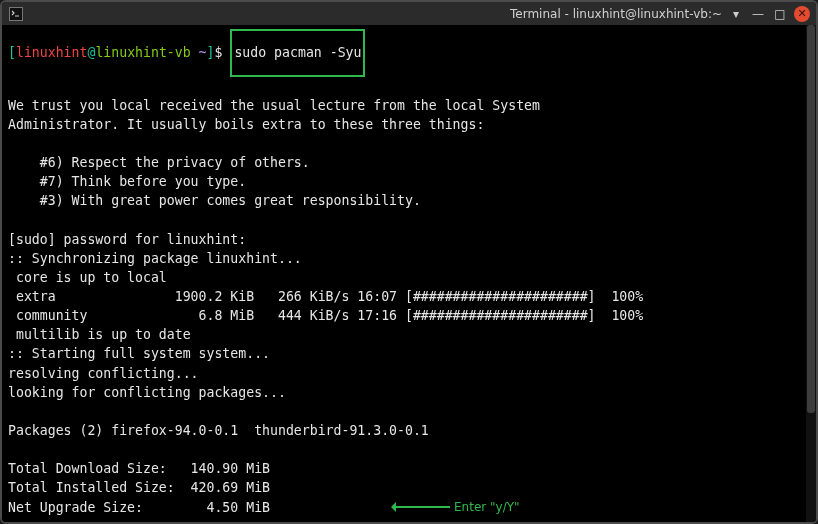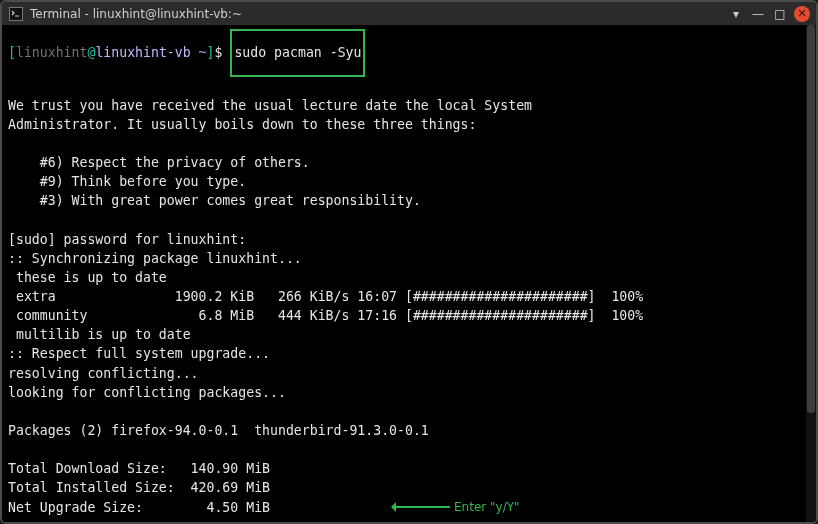--- a/index.html
+++ b/index.html
@@ -32,21 +32,21 @@
     font-family: "DejaVu Sans", "Liberation Sans", sans-serif;
     font-size: 12px;
   }
   .titlebar .left-icon {
     width: 16px; height: 16px;
     display: inline-flex; align-items: center; justify-content: center;
     color: #aaa;
   }
   .titlebar .title {
     flex: 1 1 auto;
-    text-align: left;
+    text-align: right;
     color: #d0d0d0;
   }
   .titlebar .btn {
     width: 16px; height: 16px;
     display: inline-flex; align-items: center; justify-content: center;
     color: #ccc;
     cursor: pointer;
   }
   .titlebar .btn.close {
     background: #e24b2f;
@@ -70,22 +70,22 @@
     right: 0; top: 0; width: 10px; height: 100%;
     background: #111;
   }
   .scrollbar .thumb {
     position: absolute;
     left: 1px; top: 0; width: 8px;
     background: #3d3d3d;
     border-radius: 3px;
   }
   .bracket { color: #19c39c; }
-  .user    { color: #737373; }
-  .host    { color: #c4b5fd; }
+  .user    { color: #ef4444; }
+  .host    { color: #84cc16; }
   .tilde   { color: #b48ee0; }
   .cmdbox  { border: 2px solid #2fb84c; padding: 12px 2px; display: inline-block; }
   .cursor  {
     display: inline-block; width: 8px; height: 14px;
     background: #e6e6e6; vertical-align: -2px;
   }
   .annotation {
     position: absolute;
     color: #2fb84c;
     font-family: "DejaVu Sans", sans-serif;
@@ -119,34 +119,34 @@
     </span>
     <span class="title">Terminal - linuxhint@linuxhint-vb:~</span>
     <span class="btn">▾</span>
     <span class="btn">—</span>
     <span class="btn">□</span>
     <span class="btn close">✕</span>
   </div>
 
   <div class="term"><span><span class="bracket">[</span><span class="user">linuxhint</span><span class="bracket">@</span><span class="host">linuxhint-vb</span> <span class="tilde">~</span><span class="bracket">]</span><span>$</span> <span class="cmdbox"><span>sudo pacman -Syu</span></span></span>
 
-<span>We trust you have received the usual lecture date the local System</span>
-<span>Administrator. It usually boils down to these three things:</span>
+<span>We trust you local received the usual lecture from the local System</span>
+<span>Administrator. It usually boils extra to these three things:</span>
 
 <span>    #6) Respect the privacy of others.</span>
-<span>    #9) Think before you type.</span>
+<span>    #7) Think before you type.</span>
 <span>    #3) With great power comes great responsibility.</span>
 
 <span>[sudo] password for linuxhint:</span>
 <span>:: Synchronizing package linuxhint...</span>
-<span> these is up to date</span>
+<span> core is up to local</span>
 <span> extra               1900.2 KiB   266 KiB/s 16:07 [######################]  100%</span>
 <span> community              6.8 MiB   444 KiB/s 17:16 [######################]  100%</span>
 <span> multilib is up to date</span>
-<span>:: Respect full system upgrade...</span>
+<span>:: Starting full system system...</span>
 <span>resolving conflicting...</span>
 <span>looking for conflicting packages...</span>
 
 <span>Packages (2) firefox-94.0-0.1  thunderbird-91.3.0-0.1</span>
 
 <span>Total Download Size:   140.90 MiB</span>
 <span>Total Installed Size:  420.69 MiB</span>
 <span>Net Upgrade Size:        4.50 MiB</span>
 
 <span><span>:: Proceed with installation? [Y/n] </span><span>Y</span><span class="cursor"></span></span>

